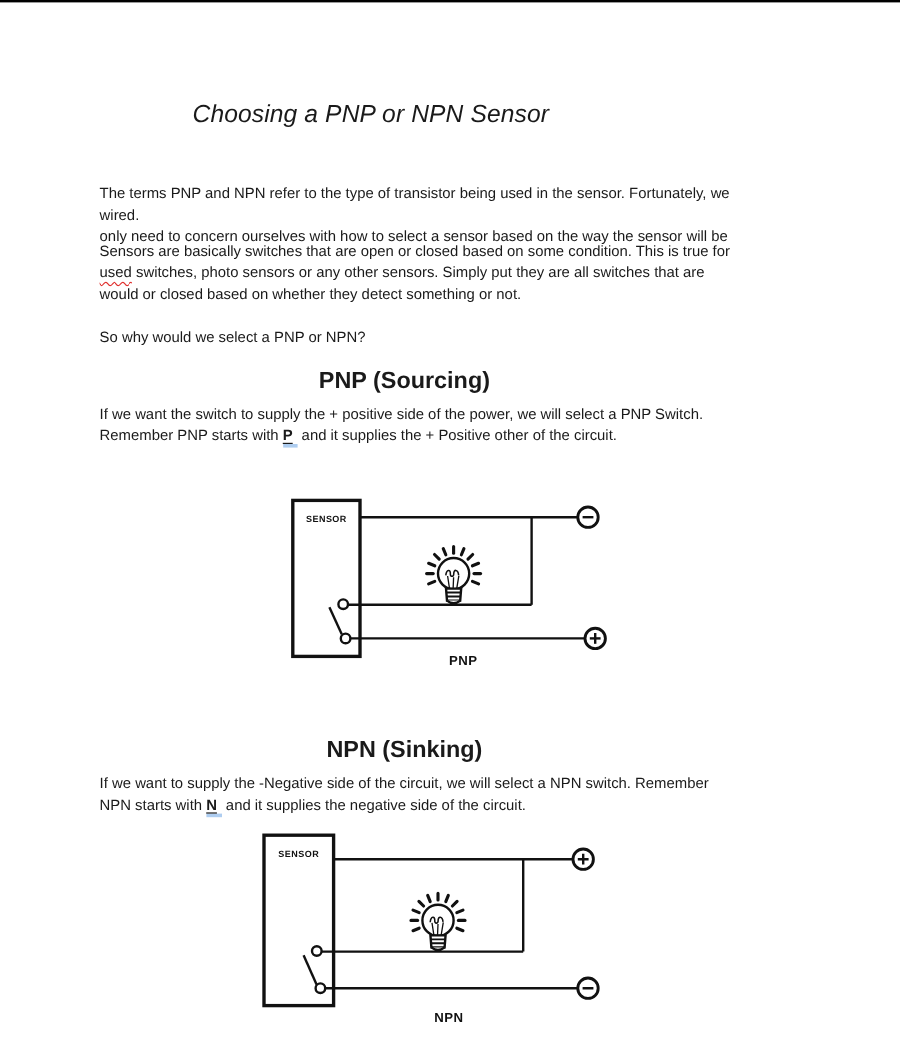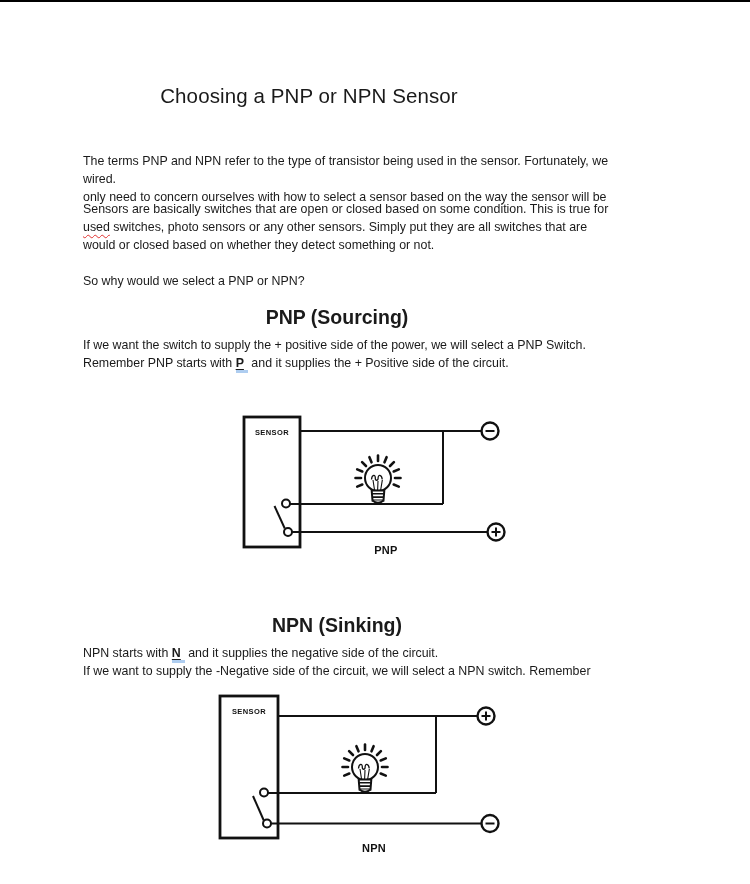--- a/index.html
+++ b/index.html
@@ -2,21 +2,21 @@
 <html><head>
 <meta charset="utf-8">
 <style>
   html,body{margin:0;padding:0;}
   body{
     width:750px;height:884px;background:#ffffff;position:relative;overflow:hidden;
     font-family:"Liberation Sans", sans-serif;color:#1a1a1a;
   }
   .top-border{position:absolute;left:0;top:0;width:750px;height:2px;background:#000;}
   .doc-title{position:absolute;left:0;top:84px;width:618px;text-align:center;
-    font-size:20.5px;font-weight:400;letter-spacing:0.1px;}
+    font-size:20.5px;font-weight:400;letter-spacing:0.1px;font-style:italic;}
   .para{position:absolute;left:83px;font-size:12.4px;line-height:18px;}
   .para .line{white-space:nowrap;}
   .section-heading{position:absolute;left:0;width:674px;text-align:center;
     font-size:19.5px;font-weight:700;}
   .spell-error{text-decoration-line:underline;text-decoration-style:wavy;
     text-decoration-color:#e0312f;text-decoration-thickness:1px;text-underline-offset:3px;}
   .grammar-mark{border-bottom:3.5px solid #aecdf0;padding-right:4px;}
   .letter-emph{font-weight:700;text-decoration:underline;
     text-decoration-thickness:1.4px;text-underline-offset:2px;}
   .diagram{position:absolute;}
@@ -44,21 +44,21 @@
 </div>
 
 <div class="para" style="top:272px;text-align:center;">
   <div class="line">So why would we select a PNP or NPN?</div>
 </div>
 
 <div class="section-heading" style="top:306px;">PNP (Sourcing)</div>
 
 <div class="para" style="top:336px;">
   <div class="line">If we want the switch to supply the + positive side of the power, we will select a PNP Switch.</div>
-  <div class="line"><span>Remember PNP starts with </span><span class="grammar-mark"><span class="letter-emph">P</span></span><span> and it supplies the + Positive side of the circuit.</span></div>
+  <div class="line"><span>Remember PNP starts with </span><span class="grammar-mark"><span class="letter-emph">P</span></span><span> and it supplies the + Positive other of the circuit.</span></div>
 </div>
 
 <svg width="0" height="0" style="position:absolute" aria-hidden="true">
   <defs>
     <g id="bulb" stroke="#111" fill="none">
       <g stroke-width="2.6" stroke-linecap="round">
         <line x1="-17" y1="0" x2="-22.5" y2="0"></line>
           <line x1="17" y1="0" x2="22.5" y2="0"></line>
         <line x1="-15.7" y1="-6.5" x2="-20.8" y2="-8.6"></line>
           <line x1="15.7" y1="-6.5" x2="20.8" y2="-8.6"></line>
@@ -103,22 +103,22 @@
     <circle cx="256" cy="118" r="8.5" fill="#fff" stroke-width="2.4"></circle>
     <line x1="251.5" y1="118" x2="260.5" y2="118" stroke-width="2"></line>
     <line x1="256" y1="113.5" x2="256" y2="122.5" stroke-width="2"></line>
   </g>
   <text class="diagram-caption" x="146" y="140" text-anchor="middle">PNP</text>
 </svg>
 
 <div class="section-heading" style="top:614px;">NPN (Sinking)</div>
 
 <div class="para" style="top:644px;">
+  <div class="line">If we want to supply the -Negative side of the circuit, we will select a NPN switch. Remember</div>
   <div class="line"><span>NPN starts with </span><span class="grammar-mark"><span class="letter-emph">N</span></span><span> and it supplies the negative side of the circuit.</span></div>
-  <div class="line">If we want to supply the -Negative side of the circuit, we will select a NPN switch. Remember</div>
 </div>
 
 <svg class="diagram" style="left:216px;top:692px;" width="290" height="170" viewBox="0 0 290 170">
   <g stroke="#111" fill="none" stroke-width="2">
     <line x1="62" y1="24" x2="261.5" y2="24"></line>
     <line x1="220" y1="24" x2="220" y2="101"></line>
     <line x1="52" y1="101" x2="220" y2="101"></line>
     <line x1="55" y1="131.5" x2="265.5" y2="131.5"></line>
   </g>
   <use href="#bulb" xlink:href="#bulb" x="149" y="75"></use>

